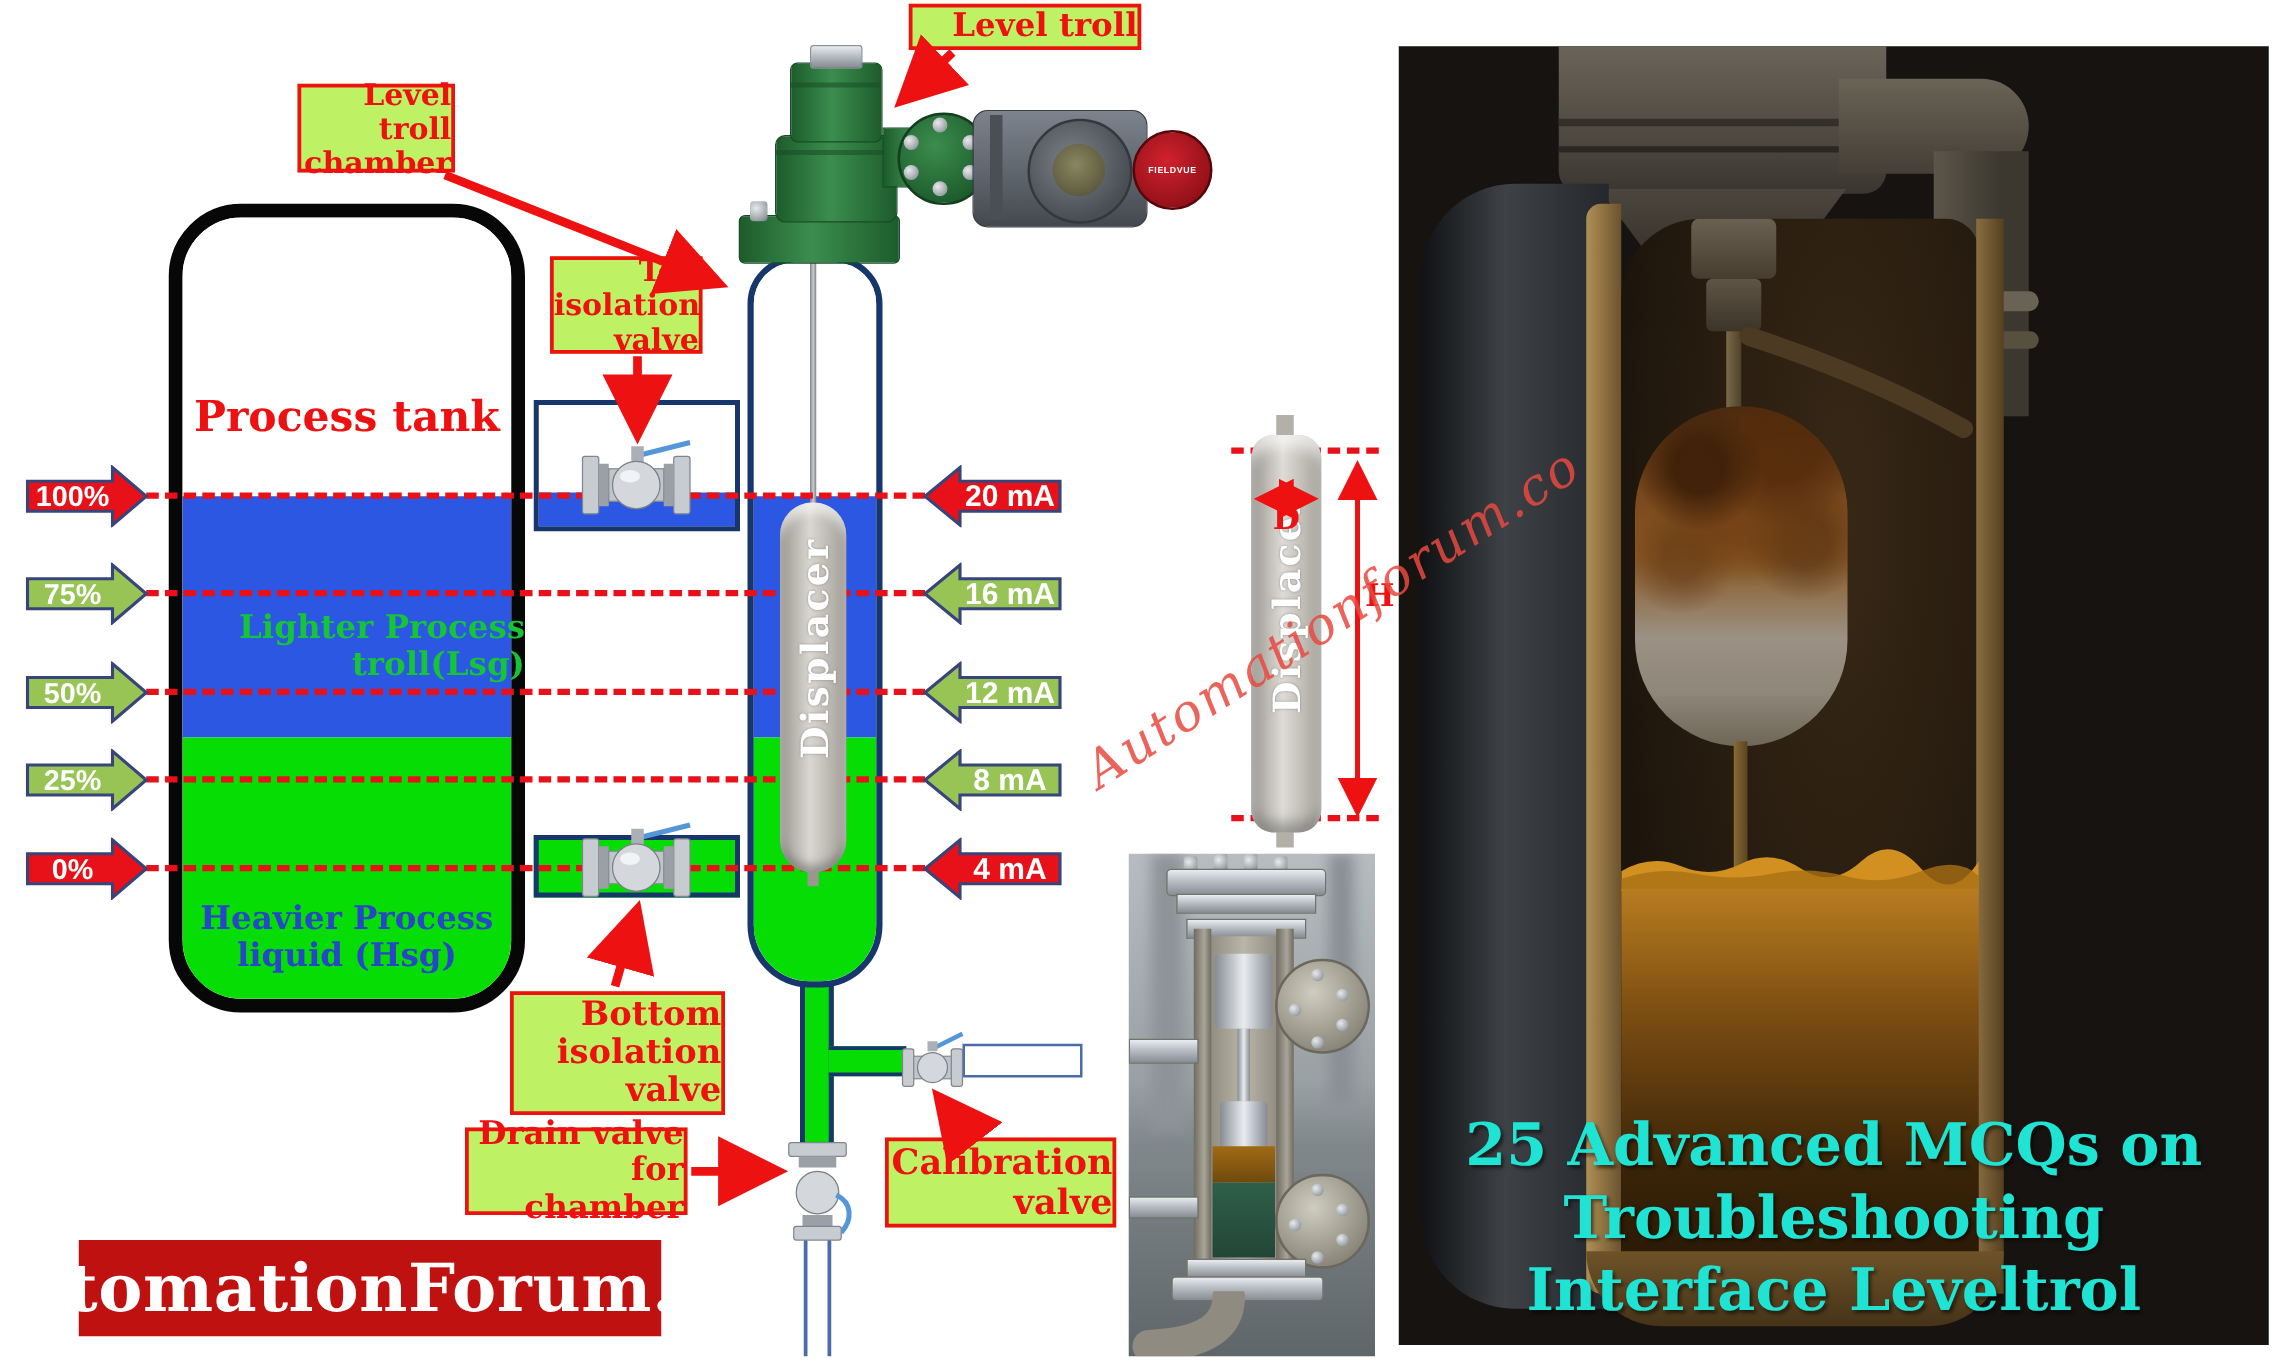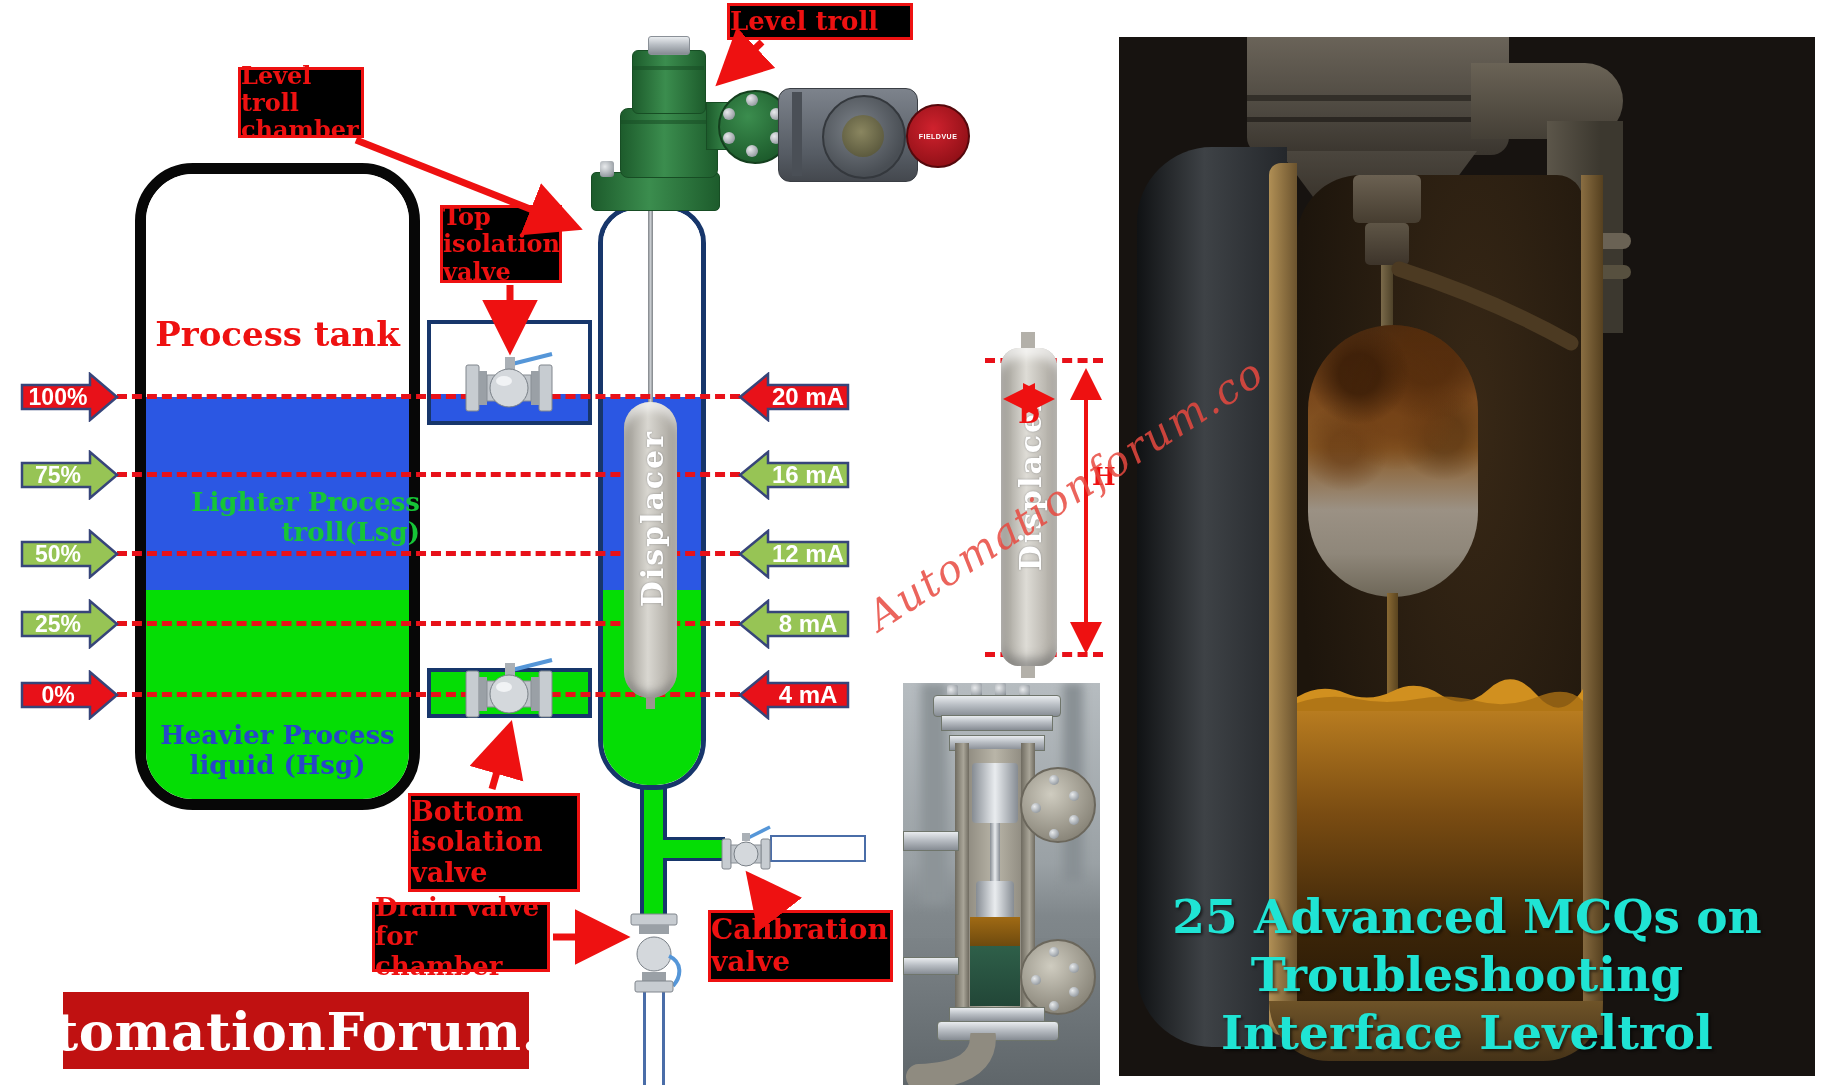--- a/index.html
+++ b/index.html
@@ -2,21 +2,21 @@
 <html><head>
 <meta charset="utf-8">
 <style>
   html,body{margin:0;padding:0;background:#fff;}
   #canvas{position:relative;width:1829px;height:1091px;background:#ffffff;overflow:hidden;
           font-family:"DejaVu Serif",serif;}
   .abs{position:absolute;}
   .serifb{font-family:"DejaVu Serif",serif;font-weight:bold;}
   .arrow-text{fill:#ffffff;font-family:"Liberation Sans",sans-serif;font-weight:bold;font-size:23px;}
   .dash{border-top:5px dashed #e81119;height:0;}
-  .ylabel{background:#000000;border:3px solid #ee1111;color:#ee1111;text-align:left;
+  .ylabel{background:#bef264;border:3px solid #ee1111;color:#ee1111;text-align:right;
           display:flex;flex-direction:column;justify-content:center;line-height:1.13;
           font-family:"DejaVu Serif",serif;font-weight:bold;z-index:40;box-sizing:border-box;}
   .navy-border{border:4px solid #17366b;box-sizing:border-box;}
   .metalv{background:linear-gradient(180deg,#e9ecef,#b9bec4 45%,#868c93);}
   .metalh{background:linear-gradient(90deg,#868c93,#e9ecef 50%,#868c93);}
   .greenpart{background:linear-gradient(90deg,#1d5c2c,#3b8d4e 45%,#1d5c2c);}
   .boltdot{position:absolute;background:radial-gradient(circle at 35% 35%,#e8eaec,#9aa0a6 70%,#6c7278);border-radius:50%;}
   .tanktext{width:100%;text-align:center;font-weight:bold;}
   .vtext{writing-mode:vertical-rl;transform:rotate(180deg);color:#fff;font-weight:bold;
          font-family:"DejaVu Serif",serif;letter-spacing:2px;

